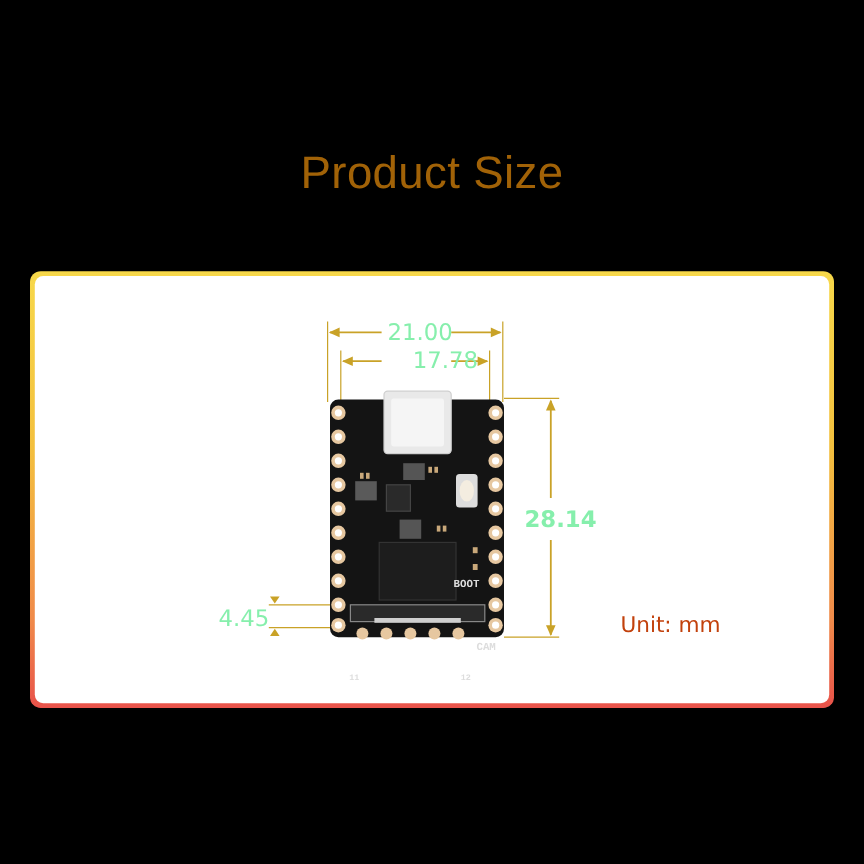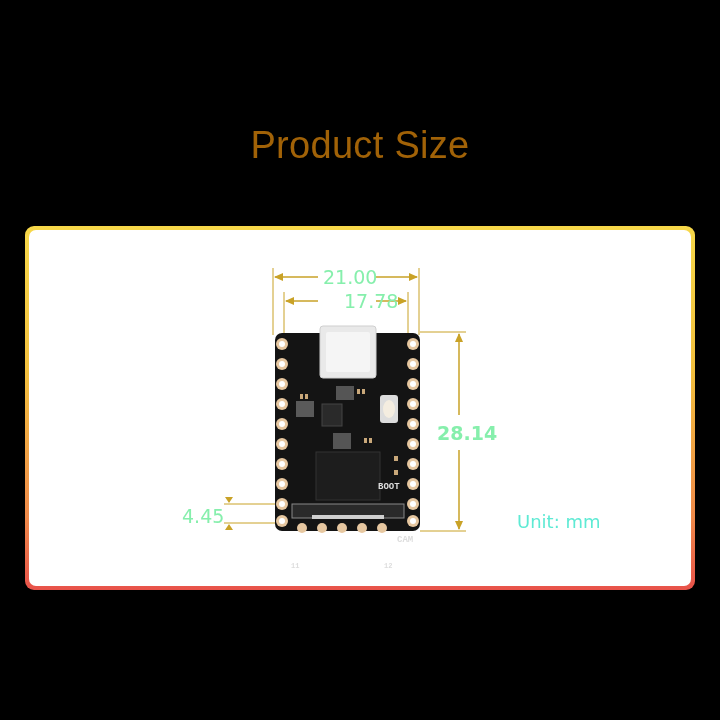--- a/index.html
+++ b/index.html
@@ -19,21 +19,21 @@
     }
     .panel {
       position: absolute; left: 29px; top: 230px; width: 662px; height: 356px;
       border-radius: 7px; background: #ffffff;
     }
     .dim-text {
       position: absolute; color: #86efac; font-size: 19px;
       font-family: "DejaVu Sans", sans-serif;
     }
     .unit {
-      position: absolute; left: 517px; top: 511px; color: #5eead4; font-size: 18px;
+      position: absolute; left: 517px; top: 511px; color: #c2410c; font-size: 18px;
       font-family: "DejaVu Sans", sans-serif;
     }
     svg { position: absolute; left: 0; top: 0; }
     .board-label {
       position: absolute; color: #ddd; font-size: 9px; font-weight: bold;
       font-family: Liberation Mono, monospace;
       margin-top: 44px;
     }
   </style>
 </head>

